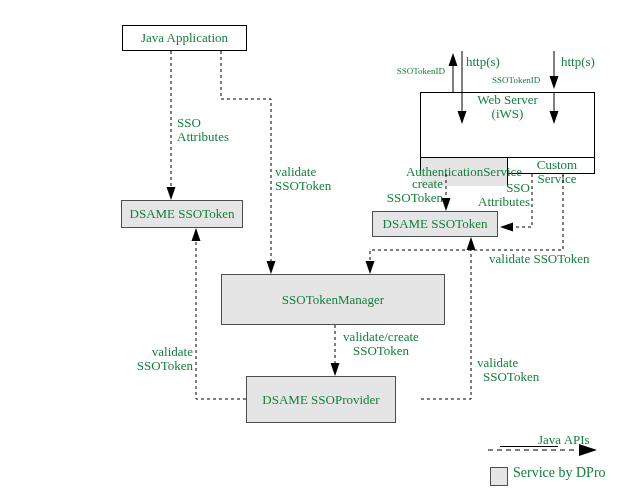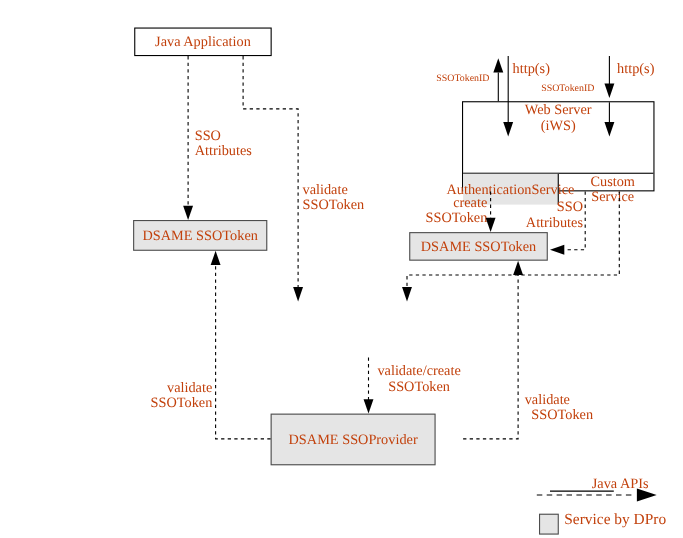--- a/index.html
+++ b/index.html
@@ -1,18 +1,18 @@
 <!DOCTYPE html>
 <html><head>
 <meta charset="utf-8">
 <style>
   html,body { margin:0; padding:0; background:#fff; }
   #canvas {
     position:relative; width:621px; height:489px; background:#ffffff;
-    font-family:"Liberation Serif","DejaVu Serif",serif; color:#c2410c;
+    font-family:"Liberation Serif","DejaVu Serif",serif; color:#15803d;
     overflow:hidden;
   }
   .box {
     position:absolute; box-sizing:border-box;
     display:flex; align-items:center; justify-content:center;
     text-align:center; font-size:13px; line-height:14px;
     background:#ffffff; border:1px solid #000; z-index:2;
   }
   .box.gray { background:#e5e5e5; border-color:#4d4d4d; }
   .elabel {
@@ -69,20 +69,23 @@
   </div>
 
   <div class="box gray" style="left:121px; top:200px; width:122px; height:28px;">
     <span>DSAME SSOToken</span>
   </div>
 
   <div class="box gray" style="left:372px; top:211px; width:126px; height:26px;">
     <span>DSAME SSOToken</span>
   </div>
 
+  <div class="box gray" style="left:221px; top:274px; width:224px; height:51px;">
+    <span>SSOTokenManager</span>
+  </div>
 
   <div class="box gray" style="left:246px; top:376px; width:150px; height:47px;">
     <span>DSAME SSOProvider</span>
   </div>
 
   <div class="elabel" style="left:177px; top:116px;">
     <div>SSO</div>
     <div>Attributes</div>
   </div>
 
@@ -102,20 +105,21 @@
   <div class="elabel right" style="left:371px; top:177px; width:72px;">
     <div>create</div>
     <div>SSOToken</div>
   </div>
 
   <div class="elabel right" style="left:460px; top:181px; width:70px;">
     <div>SSO</div>
     <div>Attributes</div>
   </div>
 
+  <div class="elabel" style="left:489px; top:252px;">validate SSOToken</div>
 
   <div class="elabel right" style="left:128px; top:345px; width:65px;">
     <div>validate</div>
     <div>SSOToken</div>
   </div>
 
   <div class="elabel center" style="left:337px; top:330px; width:88px;">
     <div>validate/create</div>
     <div>SSOToken</div>
   </div>

